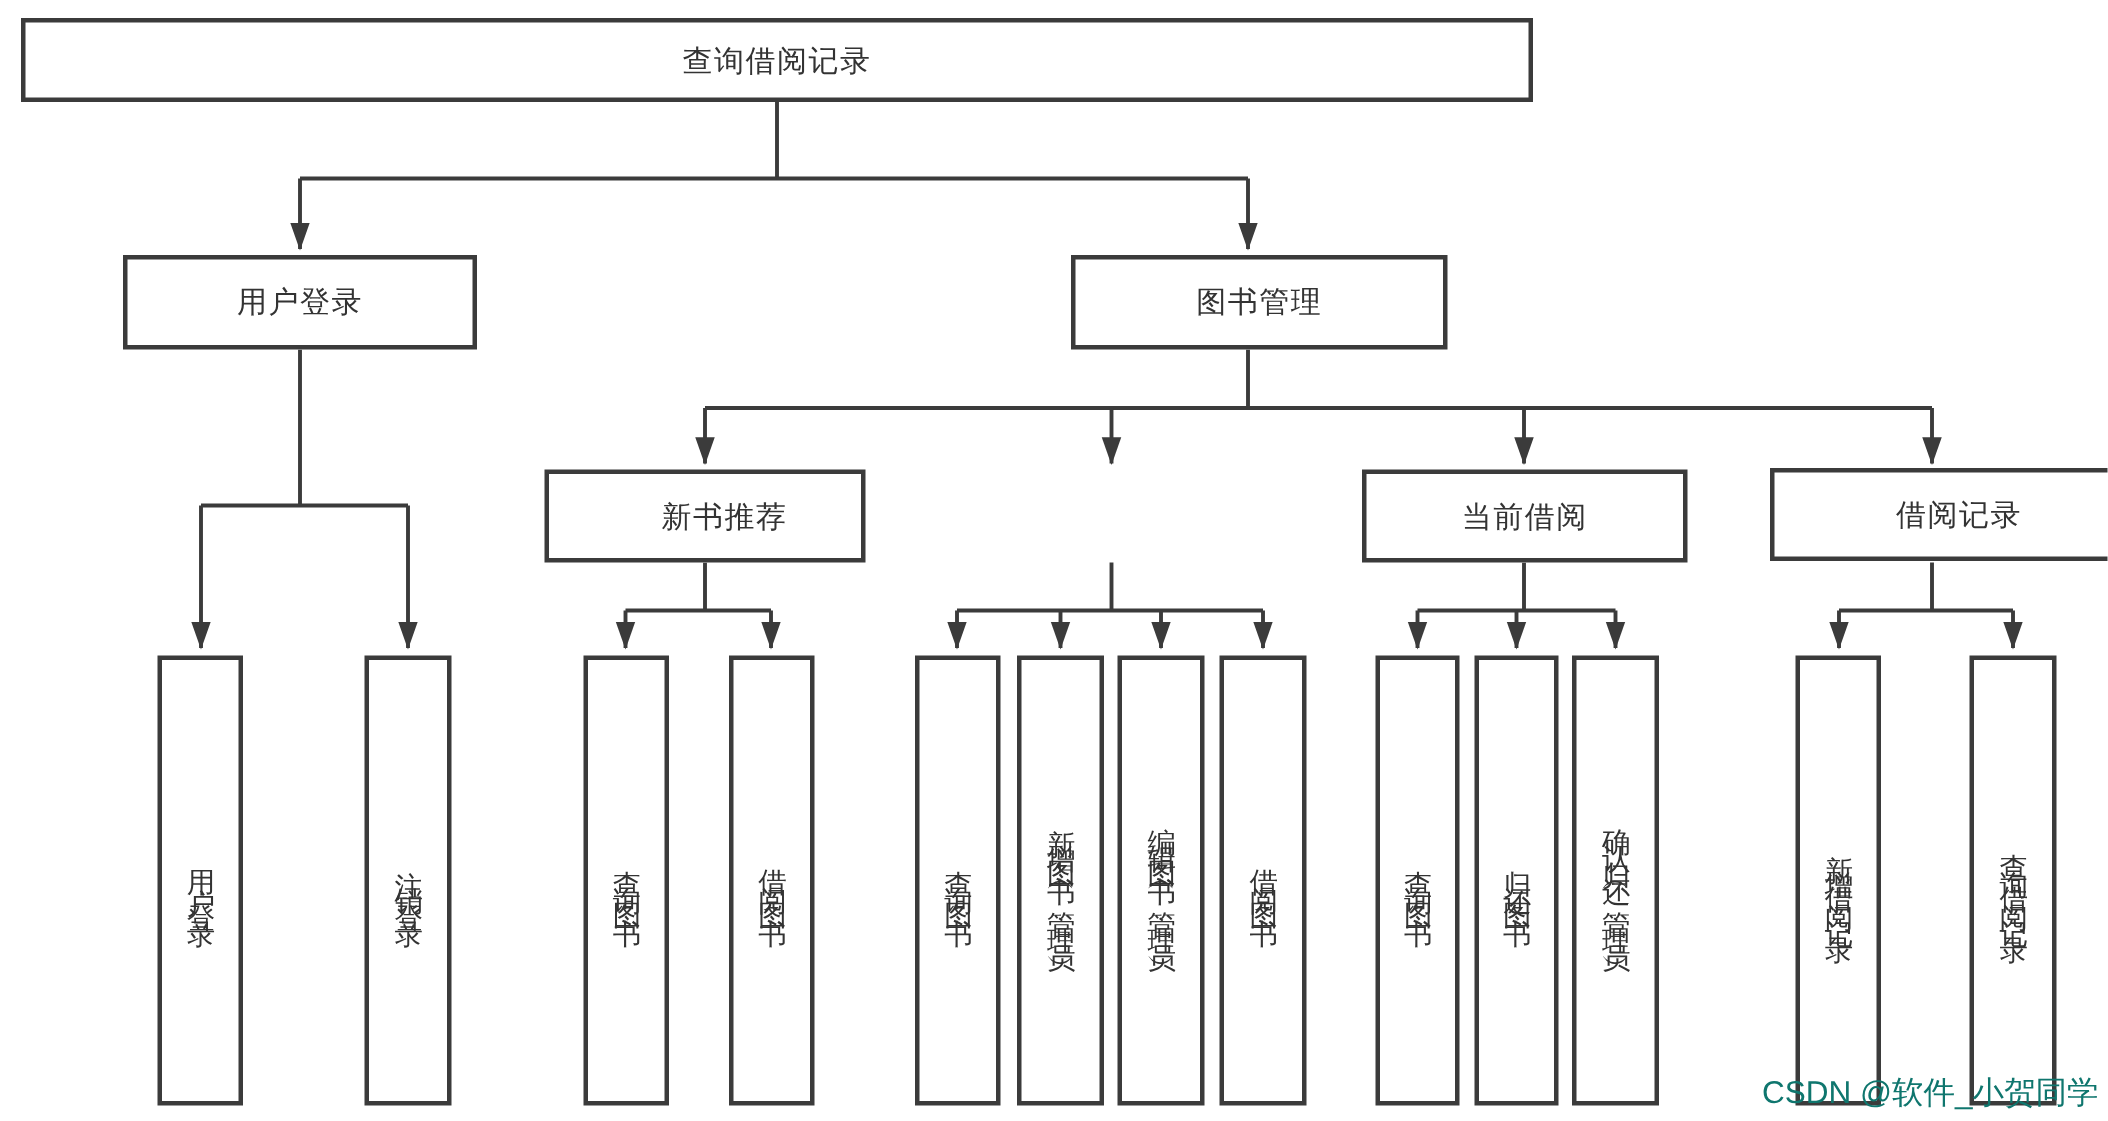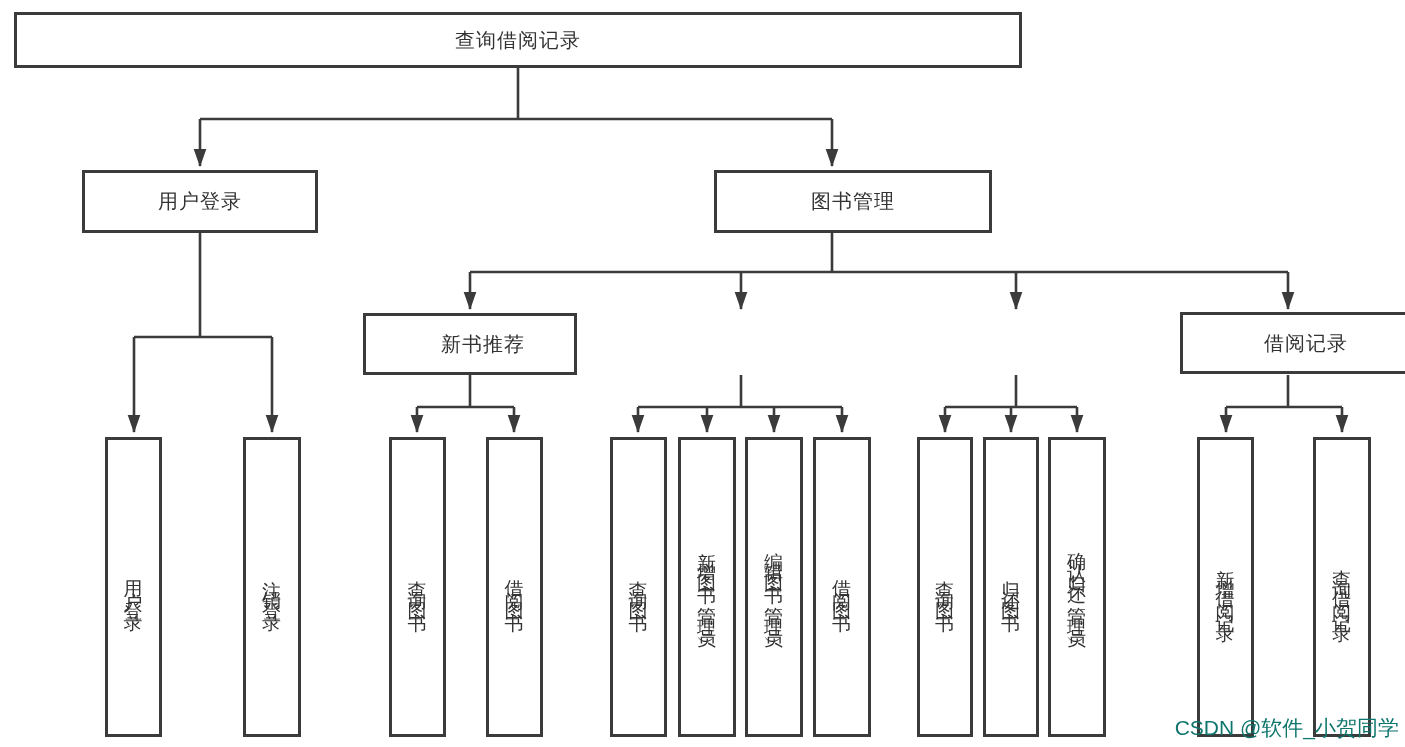--- a/index.html
+++ b/index.html
@@ -125,26 +125,29 @@
     </g>
   </svg>
 
   <div class="node lv1">
     <span class="hlabel">查询借阅记录</span>
   </div>
 
   <div class="node" style="left:82px; top:170px; width:236px; height:63px;">
     <span class="hlabel">用户登录</span>
   </div>
-  <div class="node" style="left:714px; top:170px; width:278px; height:63px;">
+  <div class="node" style="left:714px; top:170px; width:251px; height:63px;">
     <span class="hlabel">图书管理</span>
   </div>
 
   <div class="node" style="left:363px; top:313px; width:214px; height:62px;padding-left:26px;">
     <span class="hlabel">新书推荐</span>
+  </div>
+  <div class="node" style="left:908px; top:313px; width:217px; height:62px;">
+    <span class="hlabel">当前借阅</span>
   </div>
   <div class="node" style="left:1180px; top:301px; width:252px; height:62px;margin-top:11px;">
     <span class="hlabel">借阅记录</span>
   </div>
 
   <div class="leaf" style="left:105px; width:57px;">
     <span class="vlabel">用户登录</span>
   </div>
   <div class="leaf" style="left:243px; width:58px;">
     <span class="vlabel">注销登录</span>

